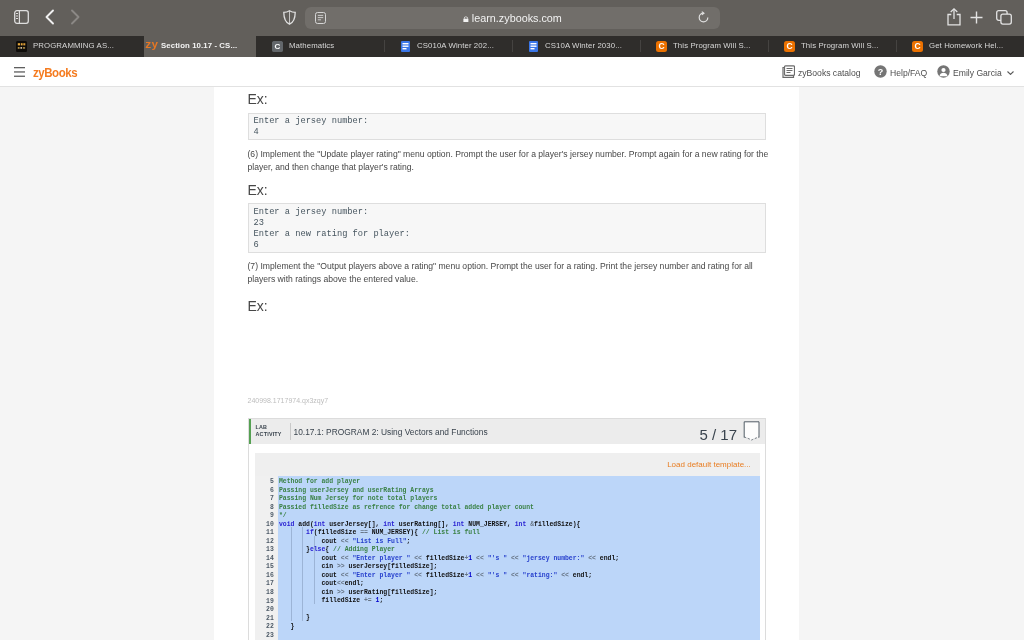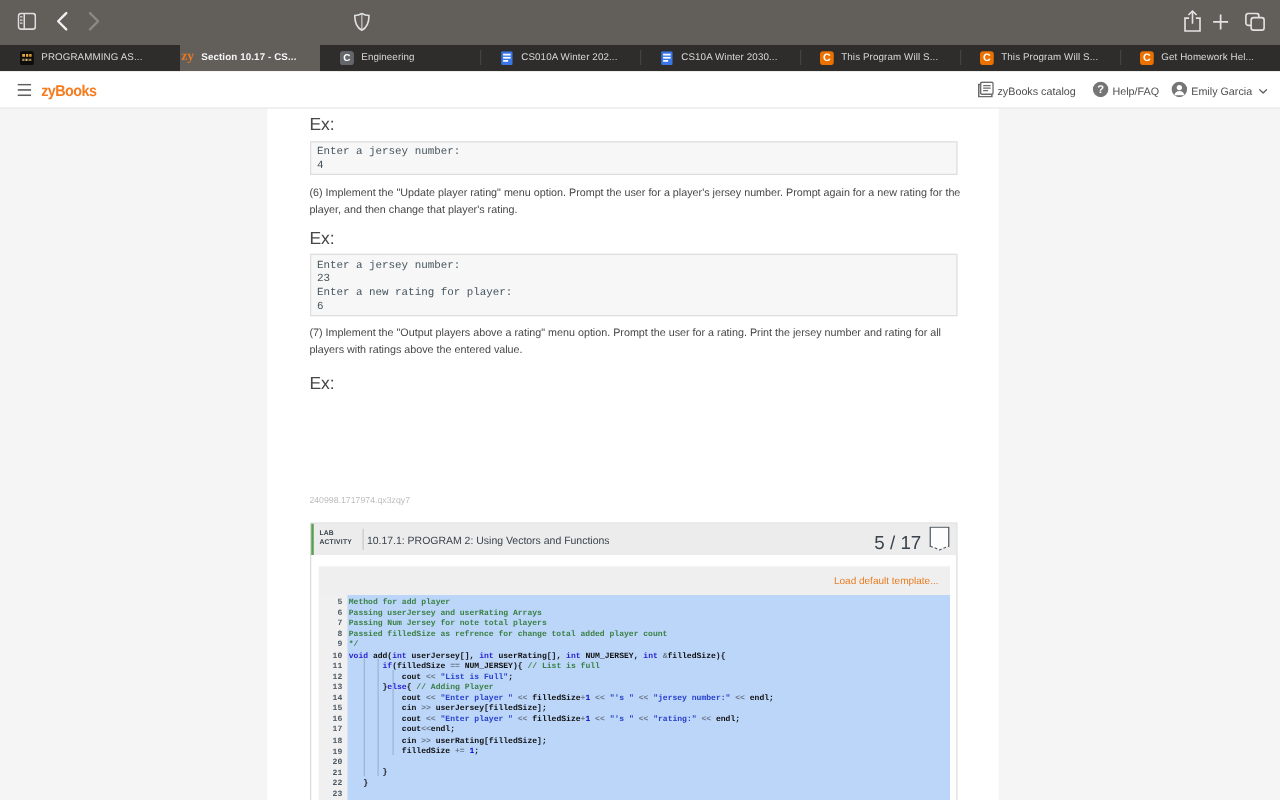--- a/index.html
+++ b/index.html
@@ -77,20 +77,35 @@
   </svg>
 
   <svg class="ticon" style="left:70px;top:9px" width="11" height="16" viewBox="0 0 11 16">
     <path d="M2 1.5 L8.5 8 L2 14.5" fill="none" stroke="#8b8885" stroke-width="1.9" stroke-linecap="round" stroke-linejoin="round"></path>
   </svg>
 
   <svg class="ticon" style="left:283px;top:10px" width="13" height="15" viewBox="0 0 13 15">
     <path d="M6.5 0.8 C8.5 2 10.5 2.4 12.2 2.4 C12.2 8 11 12 6.5 14.2 C2 12 0.8 8 0.8 2.4 C2.5 2.4 4.5 2 6.5 0.8 Z" fill="none" stroke="#e0e0e0" stroke-width="1.3"></path>
     <path d="M6.5 1 L6.5 14" stroke="#e0e0e0" stroke-width="0.8"></path>
   </svg>
+  <div id="urlbar">
+
+    <svg class="ticon" style="left:10px;top:5px" width="11" height="12" viewBox="0 0 11 12">
+      <rect x="0.5" y="0.5" width="10" height="11" rx="2" fill="none" stroke="#d5d5d5" stroke-width="1"></rect>
+      <line x1="2.8" y1="3.4" x2="8.2" y2="3.4" stroke="#d5d5d5" stroke-width="0.9"></line>
+      <line x1="2.8" y1="5.6" x2="8.2" y2="5.6" stroke="#d5d5d5" stroke-width="0.9"></line>
+      <line x1="2.8" y1="7.8" x2="6" y2="7.8" stroke="#d5d5d5" stroke-width="0.9"></line>
+    </svg>
+    <div id="urltext">🔒︎ learn.zybooks.com</div>
+
+    <svg class="ticon" style="right:10px;top:4.5px" width="13" height="13" viewBox="0 0 13 13">
+      <path d="M10.8 6.5 A4.3 4.3 0 1 1 6.5 2.2" fill="none" stroke="#e0e0e0" stroke-width="1.2"></path>
+      <path d="M4.8 0.6 L7 2.2 L4.8 3.9" fill="none" stroke="#e0e0e0" stroke-width="1.1"></path>
+    </svg>
+  </div>
 
   <svg class="ticon" style="left:947px;top:8px" width="14" height="18" viewBox="0 0 14 18">
     <path d="M7 1 L7 11" stroke="#e3e3e3" stroke-width="1.3"></path>
     <path d="M3.7 4 L7 0.9 L10.3 4" fill="none" stroke="#e3e3e3" stroke-width="1.3"></path>
     <path d="M4.3 6.5 H1 V16.8 H13 V6.5 H9.7" fill="none" stroke="#e3e3e3" stroke-width="1.3"></path>
   </svg>
 
   <svg class="ticon" style="left:970px;top:11px" width="13" height="13" viewBox="0 0 13 13">
     <path d="M6.5 0.5 V12.5 M0.5 6.5 H12.5" stroke="#e3e3e3" stroke-width="1.4"></path>
   </svg>
@@ -108,28 +123,28 @@
         <rect x="4.8" y="2.2" width="1.8" height="2.2" fill="#e8a93c"></rect>
       <rect x="7.3" y="2.2" width="2" height="2.2" fill="#d89a35"></rect>
       <rect x="1.8" y="6" width="1.8" height="1.8" fill="#b08d45"></rect>
         <rect x="4.4" y="6" width="1.6" height="1.8" fill="#cabba0"></rect>
       <rect x="6.8" y="6" width="2.3" height="1.8" fill="#9a7d3f"></rect>
     </svg>
     <div class="tt">PROGRAMMING AS...</div>
   </div>
 
   <div class="tab" style="left:128px;width:128px;background:transparent">
-    <div style="position:absolute;left:17px;top:3px;font-size:11px;font-weight:bold;color:#e87722;font-family:Liberation Serif, serif;">zy</div>
+    <div style="position:absolute;left:17px;top:3px;font-size:11px;font-weight:bold;color:#e87722;font-family:Liberation Mono, monospace;">zy</div>
     <div class="tt" style="color:#f5f5f5;font-weight:bold;">Section 10.17 - CS...</div>
   </div>
 
   <div class="tab" style="left:256px;width:128px">
     <div class="fav" style="background:#606468"></div>
     <div style="position:absolute;left:16px;top:5px;width:11px;height:11px;border-radius:2.5px;background:#63676b;color:#fff;font-size:8px;font-weight:bold;text-align:center;line-height:11px;">C</div>
-    <div class="tt">Engineering</div>
+    <div class="tt">Mathematics</div>
   </div>
 
   <div class="tab" style="left:384px;width:128px">
     <svg style="position:absolute;left:16px;top:5px" width="11" height="11" viewBox="0 0 11 11">
       <rect x="1" width="9" height="11" rx="1" fill="#3a76e8"></rect>
       <rect x="2.5" y="2" width="6" height="1.4" fill="#fff"></rect>
         <rect x="2.5" y="4.5" width="6" height="1.4" fill="#fff"></rect>
         <rect x="2.5" y="7" width="4" height="1.4" fill="#fff"></rect>
     </svg>
     <div class="tt">CS010A Winter 202...</div>

